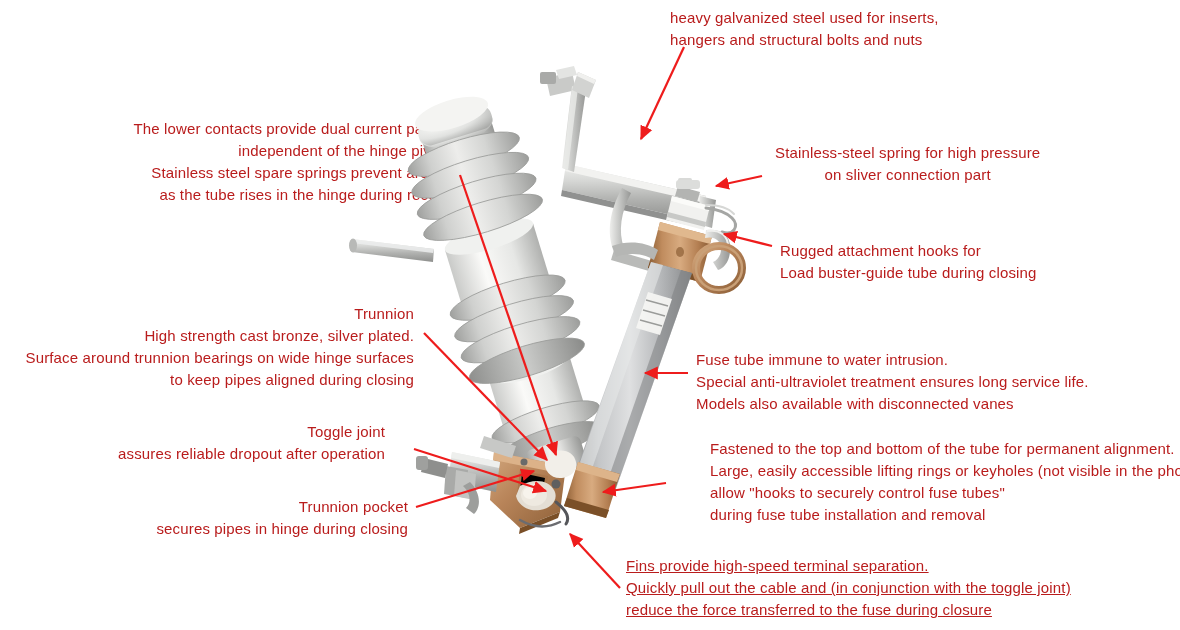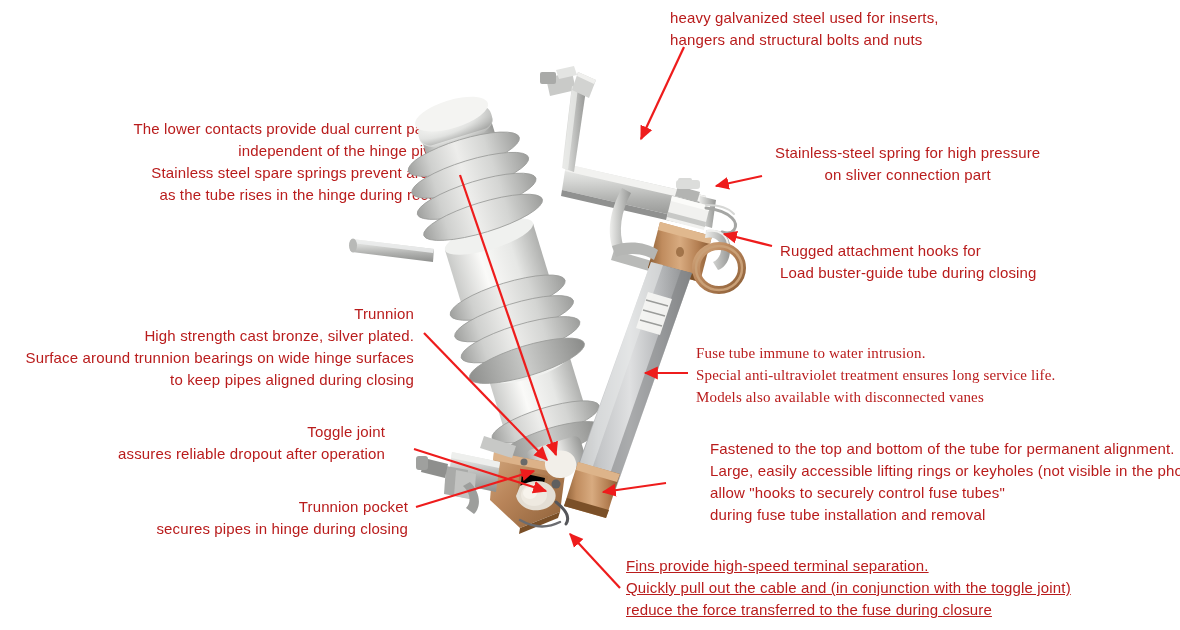--- a/index.html
+++ b/index.html
@@ -335,21 +335,21 @@
 on sliver connection part</div>
 
   <div class="callout left" style="left:780px; top:240px;">Rugged attachment hooks for
 Load buster-guide tube during closing</div>
 
   <div class="callout right" style="left:8px; top:303px; width:406px;">Trunnion
 High strength cast bronze, silver plated.
 Surface around trunnion bearings on wide hinge surfaces
 to keep pipes aligned during closing</div>
 
-  <div class="callout left" style="left:696px; top:342px;font-family:Liberation Serif, serif;">Fuse tube immune to water intrusion.
+  <div class="callout left" style="left:696px; top:349px;">Fuse tube immune to water intrusion.
 Special anti-ultraviolet treatment ensures long service life.
 Models also available with disconnected vanes</div>
 
   <div class="callout right" style="left:100px; top:421px; width:285px;">Toggle joint
 assures reliable dropout after operation</div>
 
   <div class="callout left" style="left:674px; top:438px;margin-left:36px;">Fastened to the top and bottom of the tube for permanent alignment.
 Large, easily accessible lifting rings or keyholes (not visible in the photo)
 allow "hooks to securely control fuse tubes"
 during fuse tube installation and removal</div>

